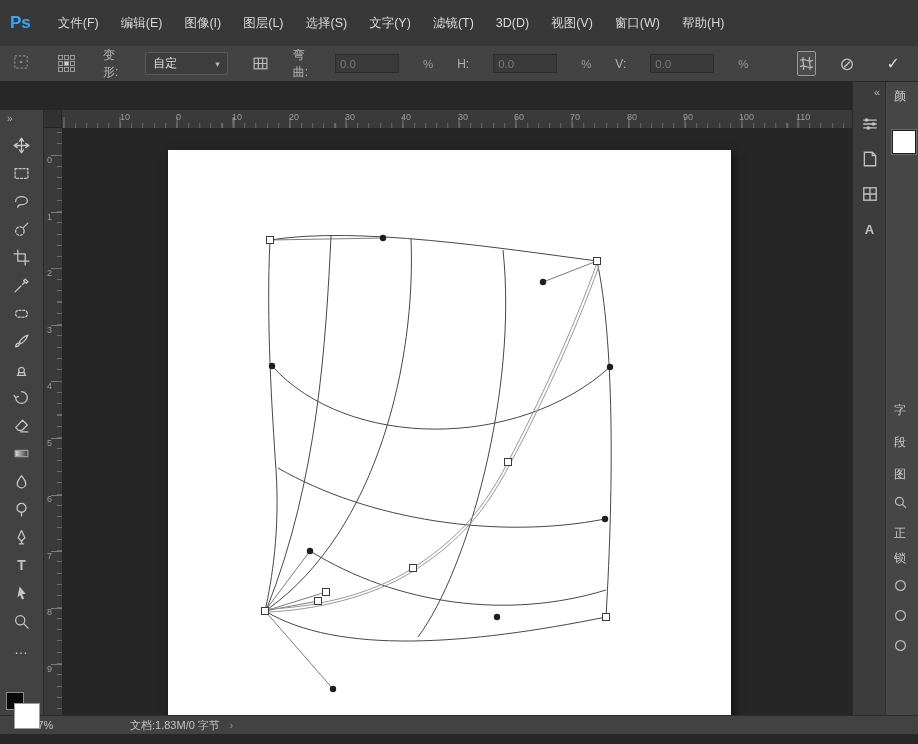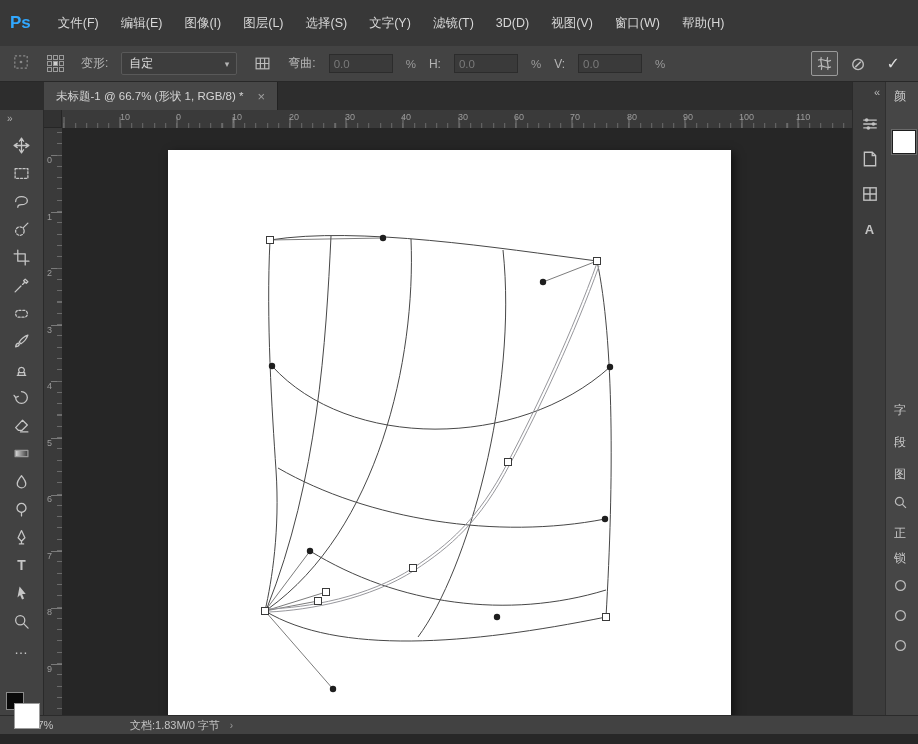--- a/index.html
+++ b/index.html
@@ -7,21 +7,21 @@
        font-family:"Liberation Sans","DejaVu Sans",sans-serif;color:#ccc;-webkit-user-select:none;}
 
   
   .menubar{position:absolute;top:0;left:0;right:0;height:46px;background:#383838;
            border-bottom:1px solid #272727;display:flex;align-items:center;}
   .ps-logo{margin:0 16px 0 10px;font-size:17px;font-weight:bold;color:#31a8ff;}
   .menu-item{padding:4px 11px;font-size:12.5px;color:#d8d8d8;height:100%;display:flex;align-items:center;cursor:default;}
 
   
   .optionsbar{position:absolute;top:46px;left:0;right:0;height:36px;background:#434343;
-              border-bottom:1px solid #282828;display:flex;align-items:center;gap:13px;
+              border-bottom:1px solid #282828;display:flex;align-items:center;gap:24px;
               padding:0 12px;box-sizing:border-box;}
   .tool-opt-icon svg{width:18px;height:18px;stroke:#8a8a8a;fill:none;stroke-width:1.1;}
   .refgrid{display:grid;grid-template-columns:repeat(3,5px);grid-gap:1px;margin:0 4px;}
   .refgrid i{width:5px;height:5px;border:1px solid #9a9a9a;box-sizing:border-box;}
   .refgrid i.c{background:#cfcfcf;}
   .opt-label{font-size:12px;color:#b5b5b5;}
   .opt-select{width:100px;height:21px;background:#3d3d3d;border:1px solid #595959;border-radius:2px;
               display:flex;align-items:center;justify-content:space-between;padding:0 7px;
               font-size:12px;color:#dedede;cursor:default;}
   .caret{font-size:9px;color:#b5b5b5;}
@@ -174,26 +174,20 @@
     <span class="opt-spacer"></span>
     <span class="icon-btn warp-toggle">
       <svg viewBox="0 0 16 16">
           <path d="M2 5c4-3 8 3 12 0M2 11c4-3 8 3 12 0M5 2c-2 4 2 8 0 12M11 2c-2 4 2 8 0 12"></path>
         </svg>
     </span>
     <span class="cancel-btn">⊘</span>
     <span class="commit-btn">✓</span>
   </div>
 
-  <div class="tabbar">
-    <div class="doc-tab">
-      <span>未标题-1 @ 66.7% (形状 1, RGB/8) *</span>
-      <span class="tab-close">×</span>
-    </div>
-  </div>
 
   <div class="ruler-h">
     <span class="ruler-num" style="left:76px">10</span>
     <span class="ruler-num" style="left:132px">0</span>
     <span class="ruler-num" style="left:188px">10</span>
     <span class="ruler-num" style="left:245px">20</span>
     <span class="ruler-num" style="left:301px">30</span>
     <span class="ruler-num" style="left:357px">40</span>
     <span class="ruler-num" style="left:414px">30</span>
     <span class="ruler-num" style="left:470px">60</span>

